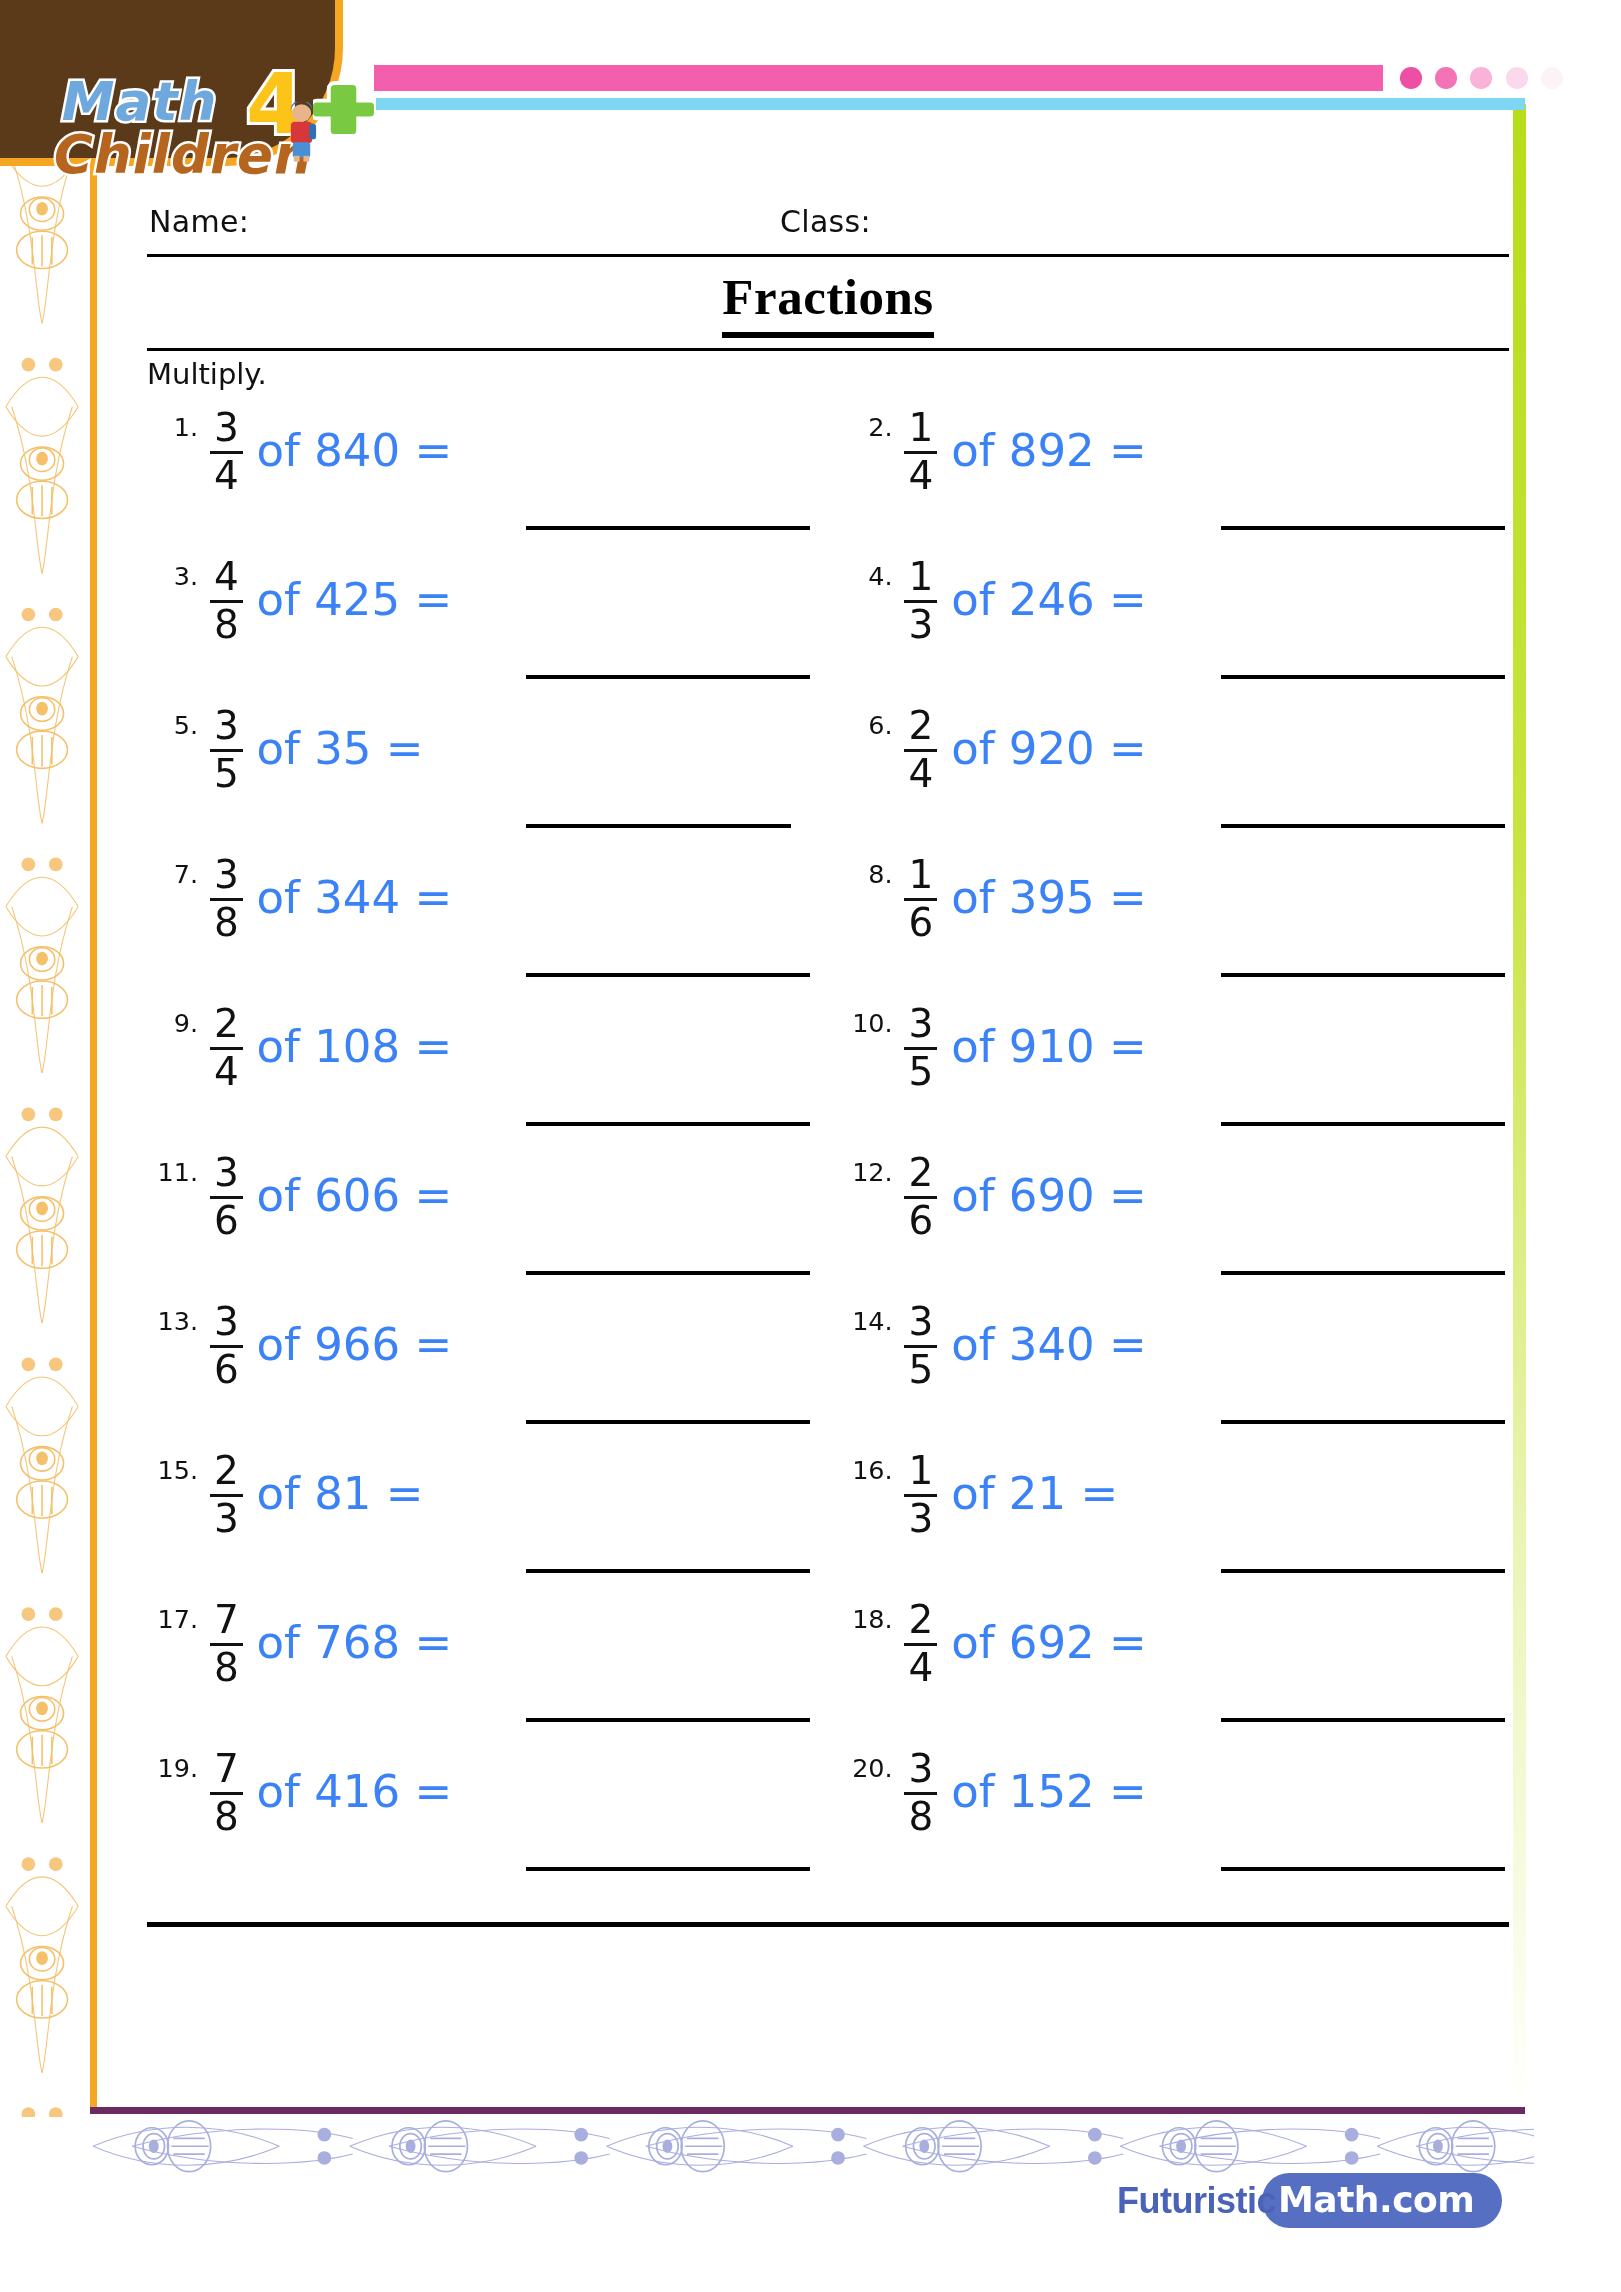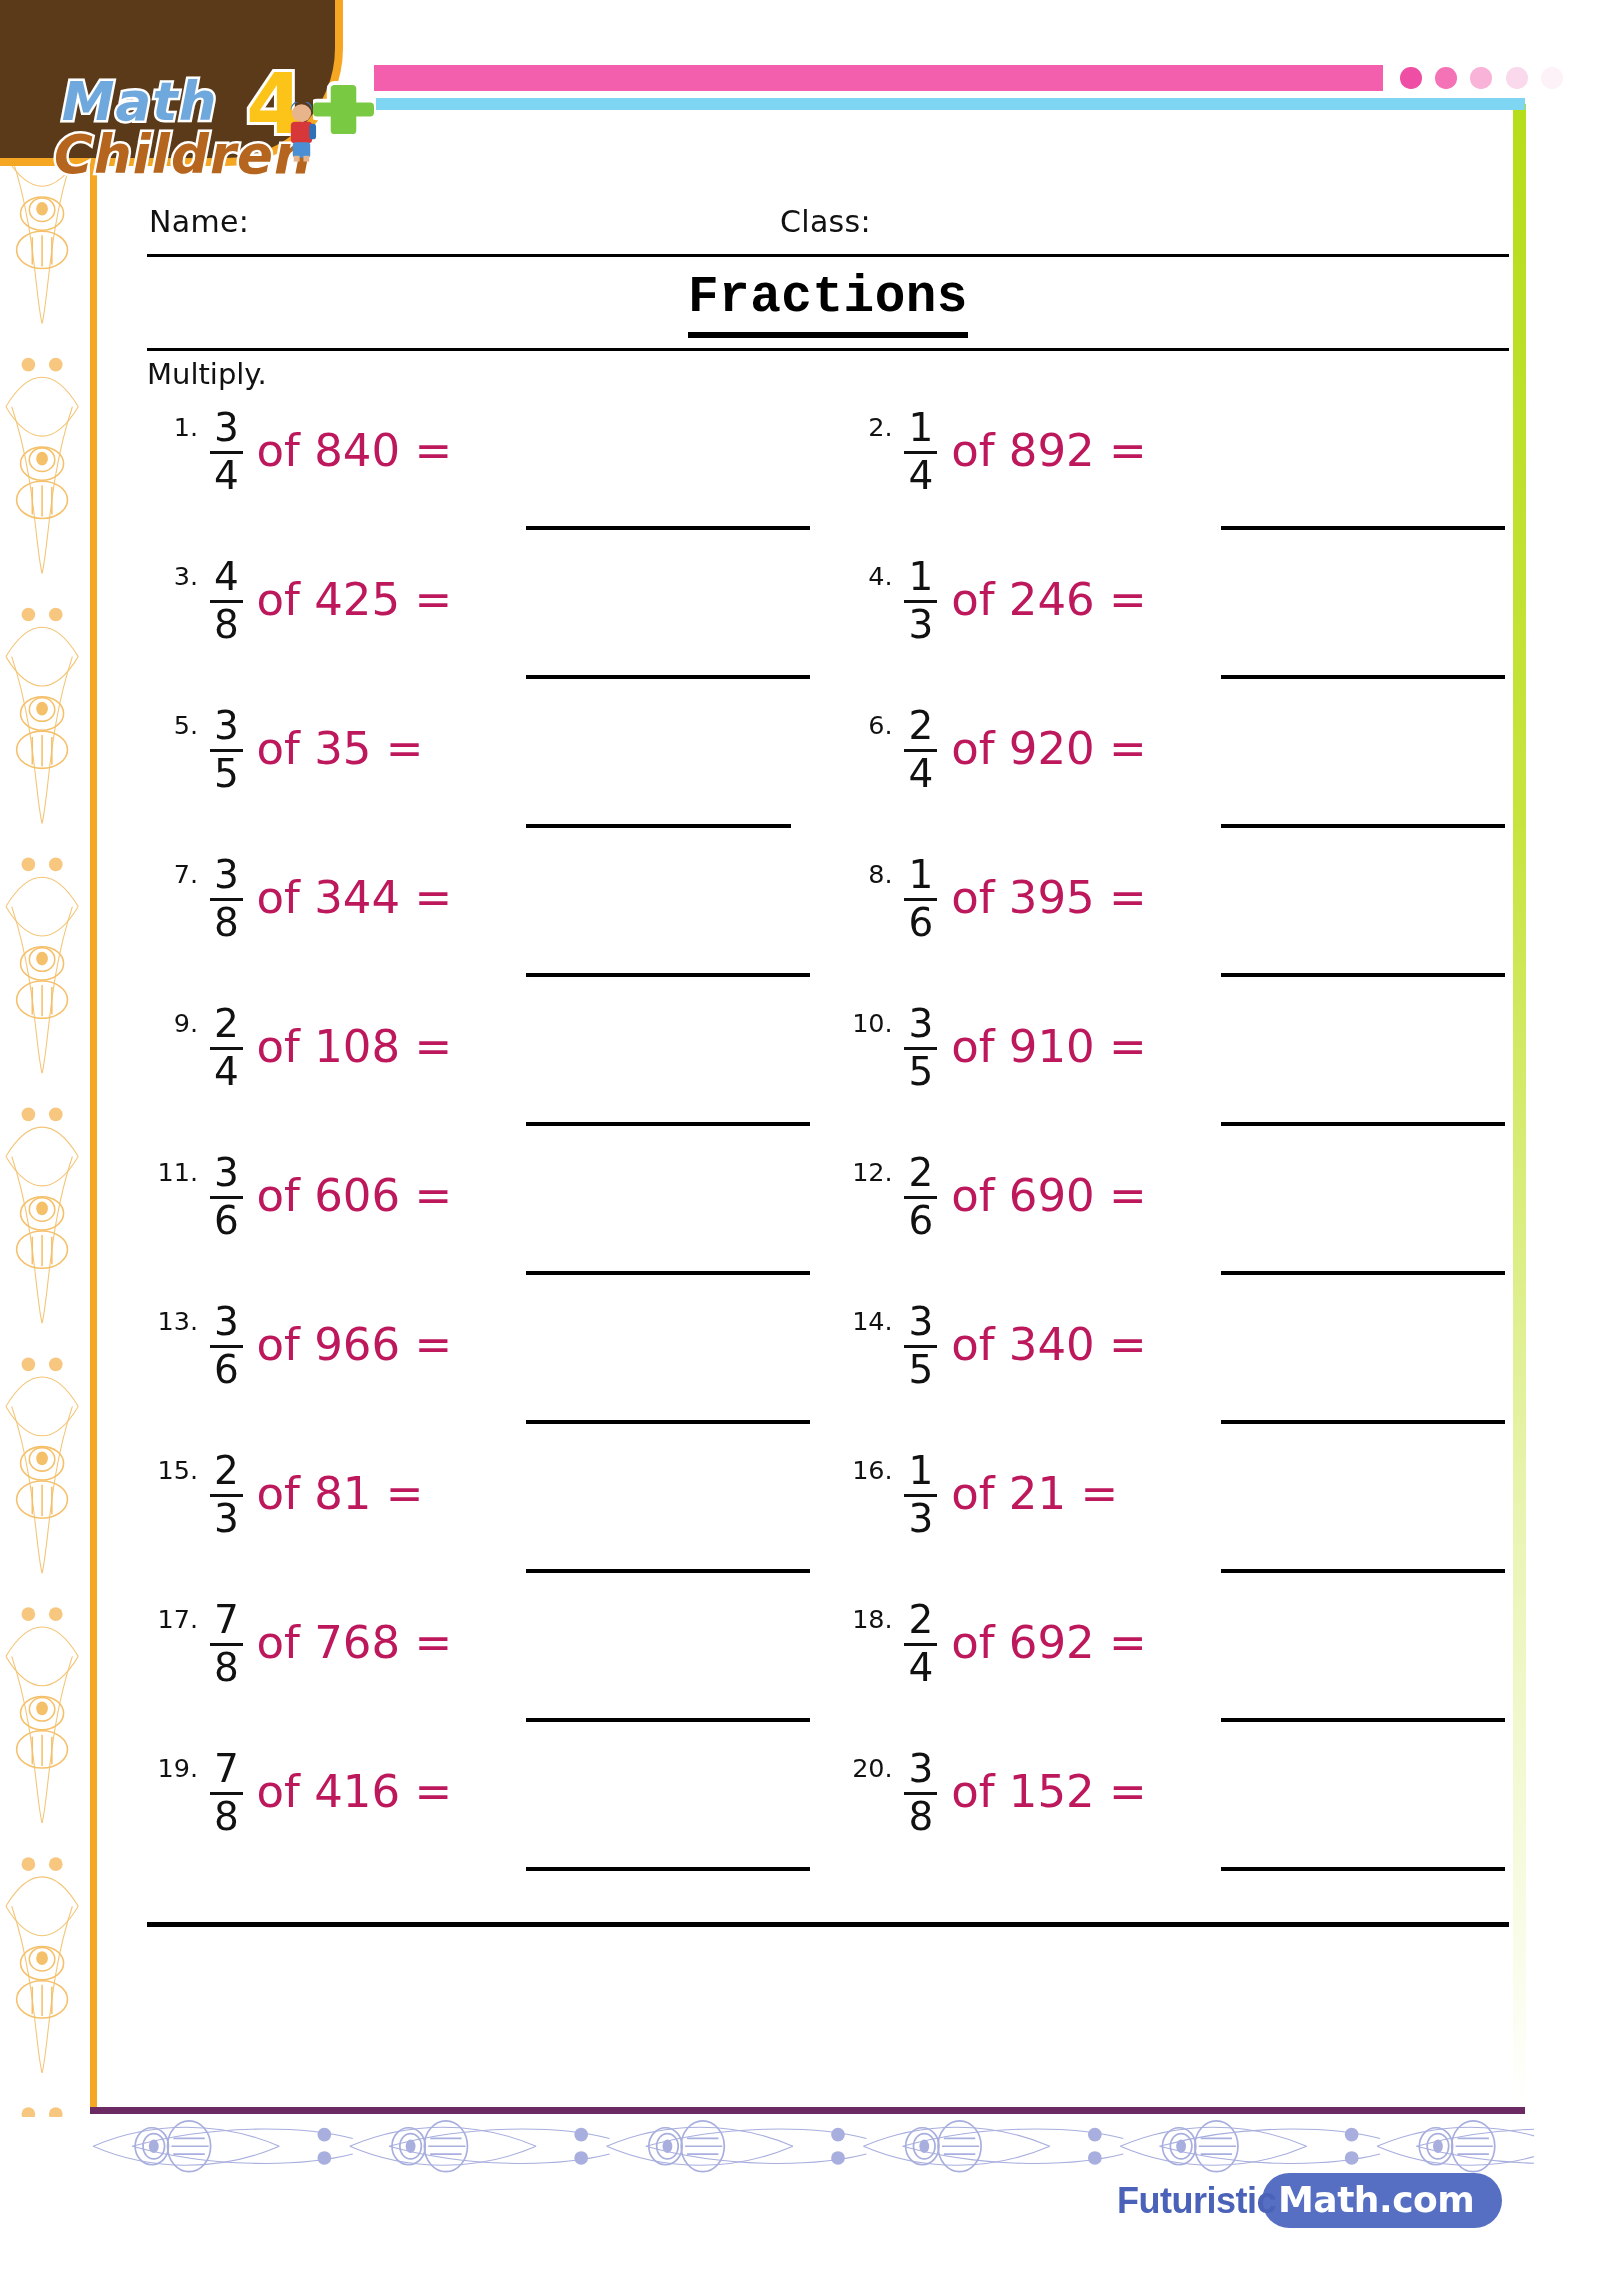--- a/index.html
+++ b/index.html
@@ -155,21 +155,21 @@
 
   .title-block {
     position: relative;
     height: 94px;
     border-bottom: 3.9px solid #000;
     text-align: center;
   }
   .title {
     display: inline-block;
     margin-top: 13.7px;
-    font-family: Liberation Mono, monospace;
+    font-family: Liberation Serif, serif;
     font-weight: bold;
     font-size: 51px;
     color: #000;
     letter-spacing: 0.5px;
     border-bottom: 6.9px solid #000;
     padding-bottom: 8px;
     line-height: 1.05;
   }
 
   .instruction {
@@ -219,21 +219,21 @@
   }
   .frac .fbar {
     width: 33px;
     height: 2.9px;
     background: #111;
     margin: 2px 0;
   }
   .expr {
     font-size: 45px;
     font-family: "DejaVu Sans", sans-serif;
-    color: #be185d;
+    color: #3b82f6;
     margin-left: 13.7px;
     margin-top: 17.6px;
     white-space: nowrap;
     flex: none;
   }
   .ansline {
     position: absolute;
     bottom: 17.6px;
     right: 3.9px;
     width: 284px;

